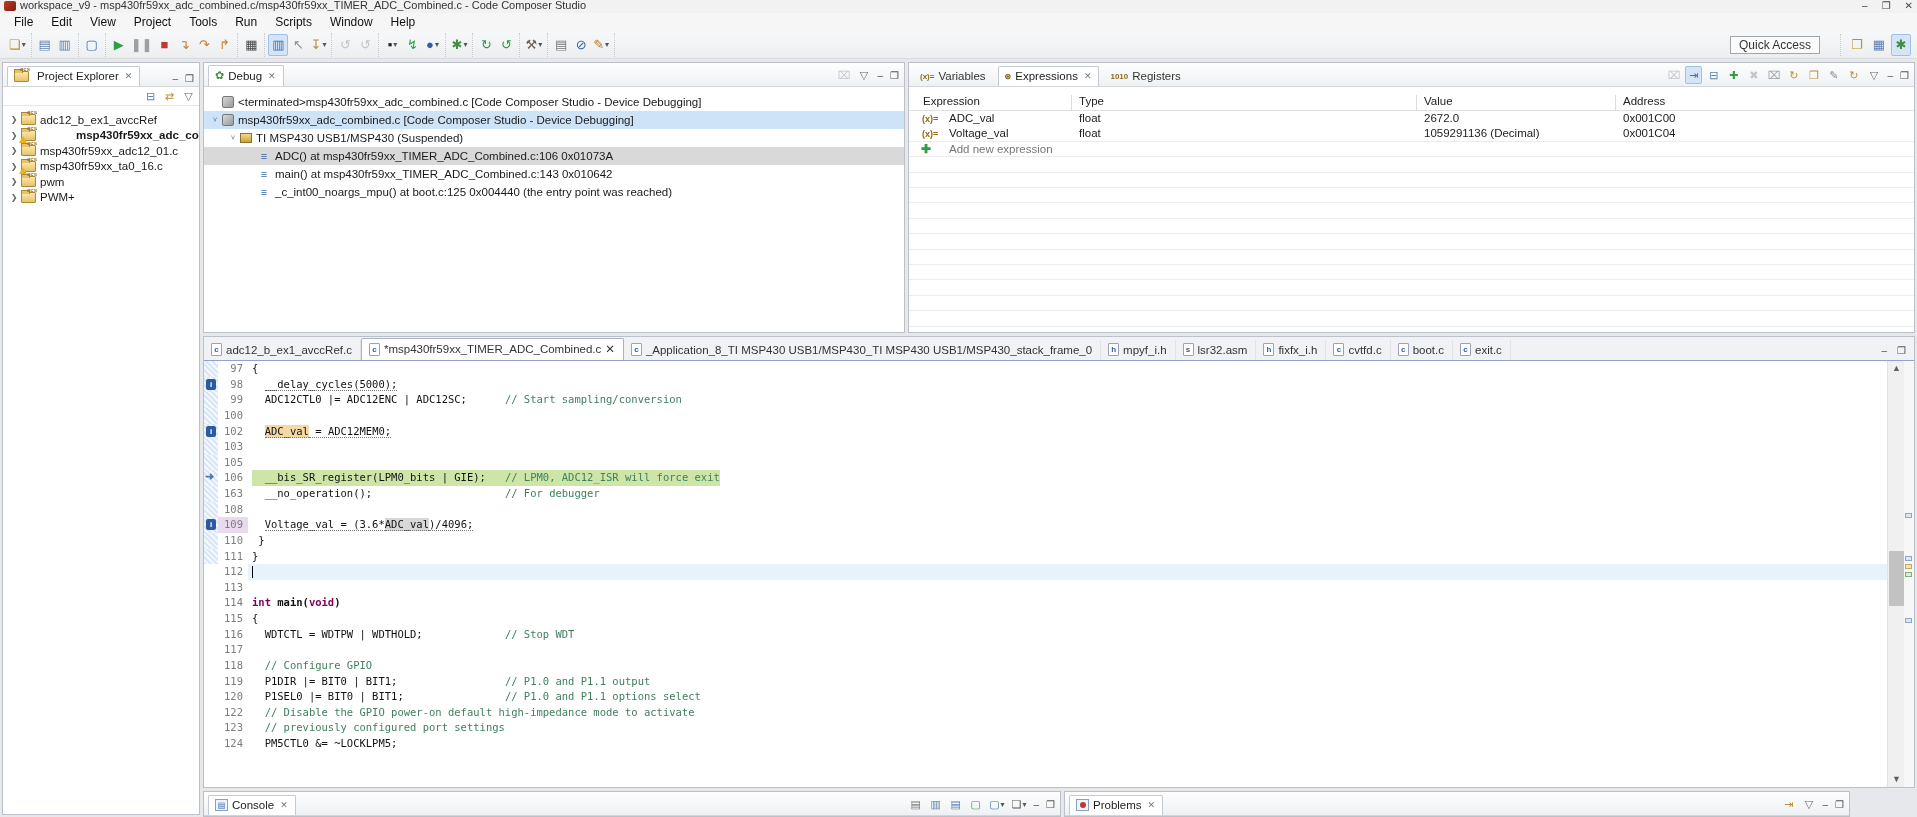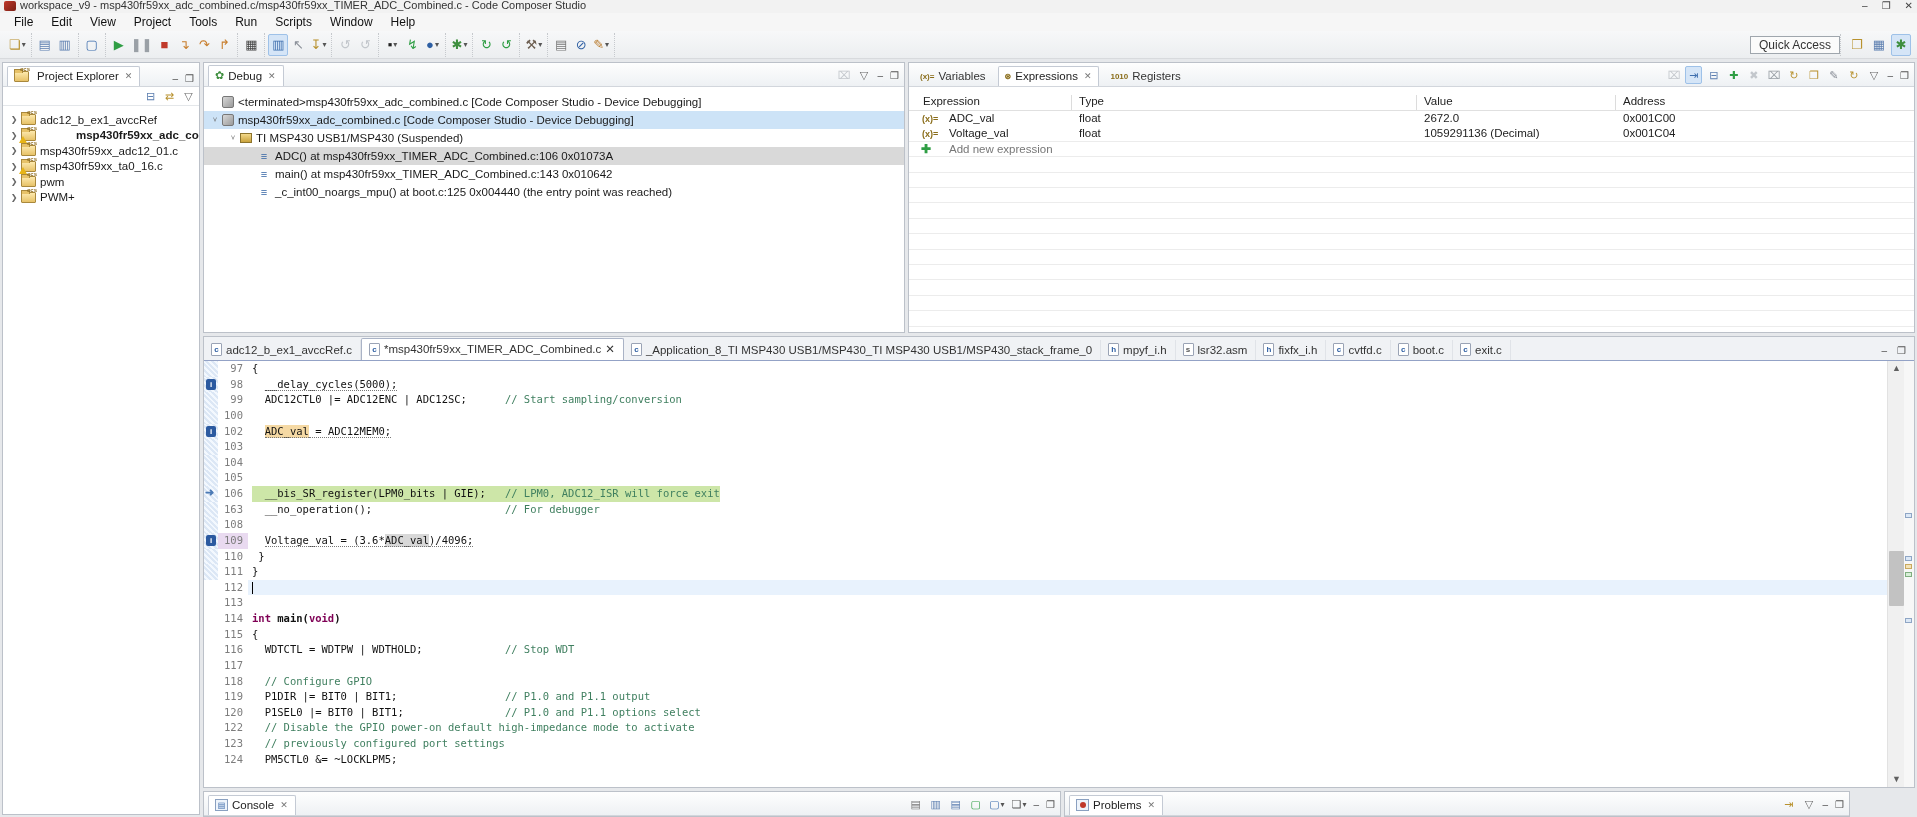--- a/index.html
+++ b/index.html
@@ -14,21 +14,21 @@
   #wincontrols span { cursor:default; }
 
   #menubar { position:absolute; left:0; top:13px; width:1917px; height:18px; background:#f6f6f6; display:flex; align-items:center; padding-left:6px; gap:2px; }
   #menubar .menu { padding:1px 8px; font-size:12px; color:#111; }
 
   #toolbar { position:absolute; left:0; top:31px; width:1917px; height:28px; background:linear-gradient(#f7f8f9,#eceef0); border-bottom:1px solid #d8dadd; display:flex; align-items:center; padding-left:4px; }
   .tb-group { display:flex; align-items:center; padding:0 3px; border-right:1px dotted #c6c9cd; height:24px; }
   .mi { display:inline-flex; align-items:center; justify-content:center; min-width:20px; height:22px; font-size:13px; border:1px solid transparent; border-radius:2px; padding:0 1px; }
   .mi.active { background:#d5e5f7; border-color:#9ec1e8; }
   .mi .dd { font-size:8px; color:#555; margin-left:1px; }
-  #qa-wrap { margin-left:auto; display:flex; align-items:center; gap:0; padding-right:6px; }
+  #qa-wrap { margin-left:auto; display:flex; align-items:center; gap:20px; padding-right:6px; }
   #quick-access { border:1px solid #9fa6ad; background:#fbfbfb; color:#333; font-size:12px; padding:1px 8px; }
   #persp { display:flex; align-items:center; gap:2px; border-left:1px dotted #c6c9cd; padding-left:6px; }
 
   
   .panel { position:absolute; background:#fff; border:1px solid #bcc1c9; }
   .phead { height:24px; background:linear-gradient(#fefefe,#eef1f4); border-bottom:1px solid #d2d6dc; display:flex; align-items:flex-end; }
   .vtab { display:flex; align-items:center; gap:4px; background:#fff; border:1px solid #c4cad4; border-bottom:none; border-radius:2px 2px 0 0; padding:3px 7px 4px 6px; margin-left:4px; font-size:11.5px; color:#222; white-space:nowrap; }
   .vtab.inactive { background:transparent; border-color:transparent; color:#333; }
   .vtab .x { font-size:9px; color:#777; margin-left:2px; }
   .phead .spacer { flex:1; }
@@ -548,25 +548,20 @@
         <span class="num">102</span>
         <span class="ctext"><span class="lwrap"><span class="seg-p">  </span><span class="seg-p seg-tan seg-u">ADC_val</span><span class="seg-p seg-u"> = ADC12MEM0;</span></span></span>
       </div>
       <div class="crow">
         <span class="ann range"></span>
         <span class="num">103</span>
         <span class="ctext"><span class="lwrap"></span></span>
       </div>
       <div class="crow">
         <span class="ann range"></span>
-        <span class="num">104</span>
-        <span class="ctext"><span class="lwrap"></span></span>
-      </div>
-      <div class="crow">
-        <span class="ann range"></span>
         <span class="num">105</span>
         <span class="ctext"><span class="lwrap"></span></span>
       </div>
       <div class="crow">
         <span class="ann range">
           <span class="ip">➜</span>
         </span>
         <span class="num">106</span>
         <span class="ctext"><span class="lwrap debugline"><span class="seg-p">  __bis_SR_register(LPM0_bits | GIE);   </span><span class="seg-c">// LPM0, ADC12_ISR will force exit</span></span></span>
       </div>

